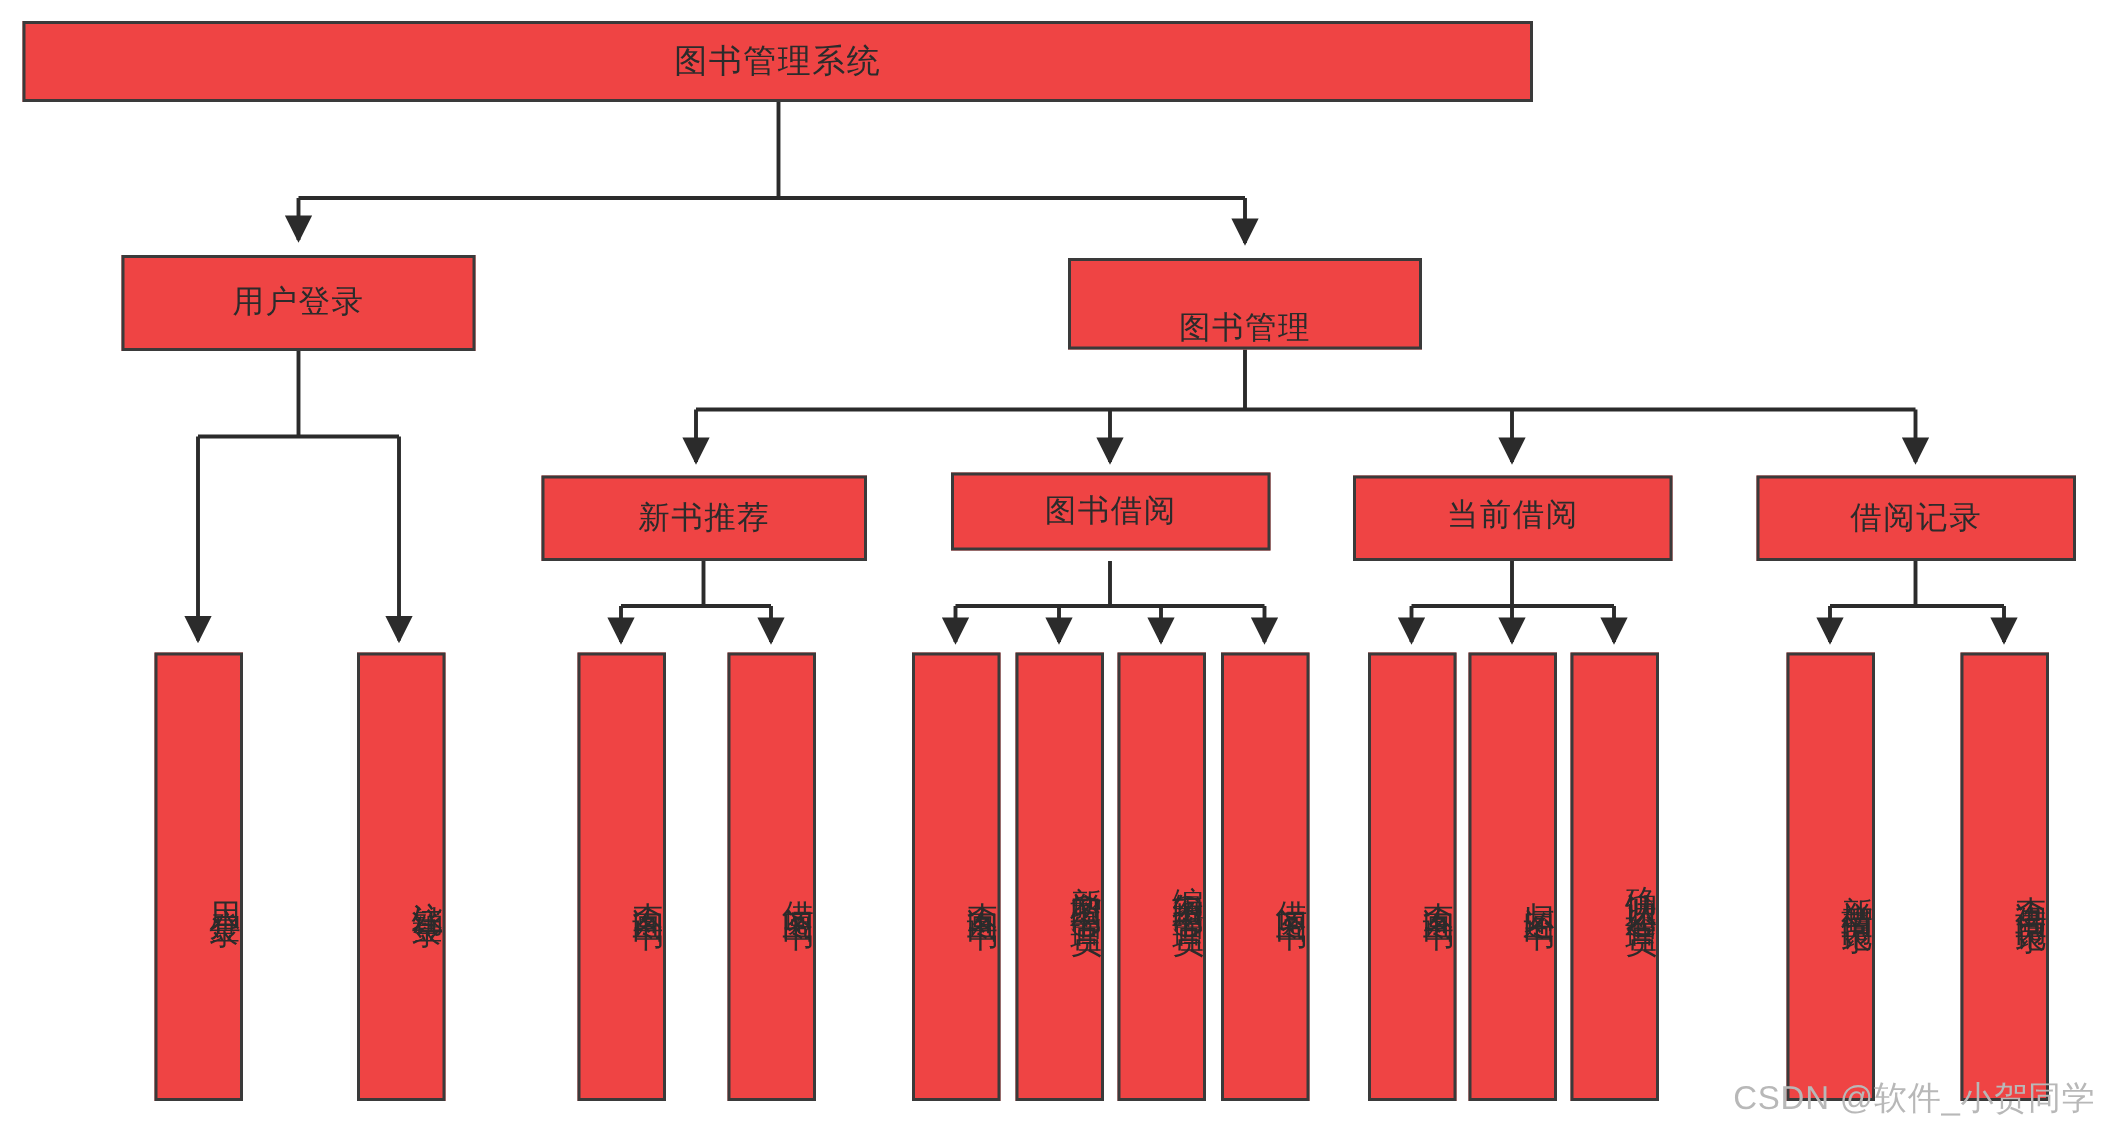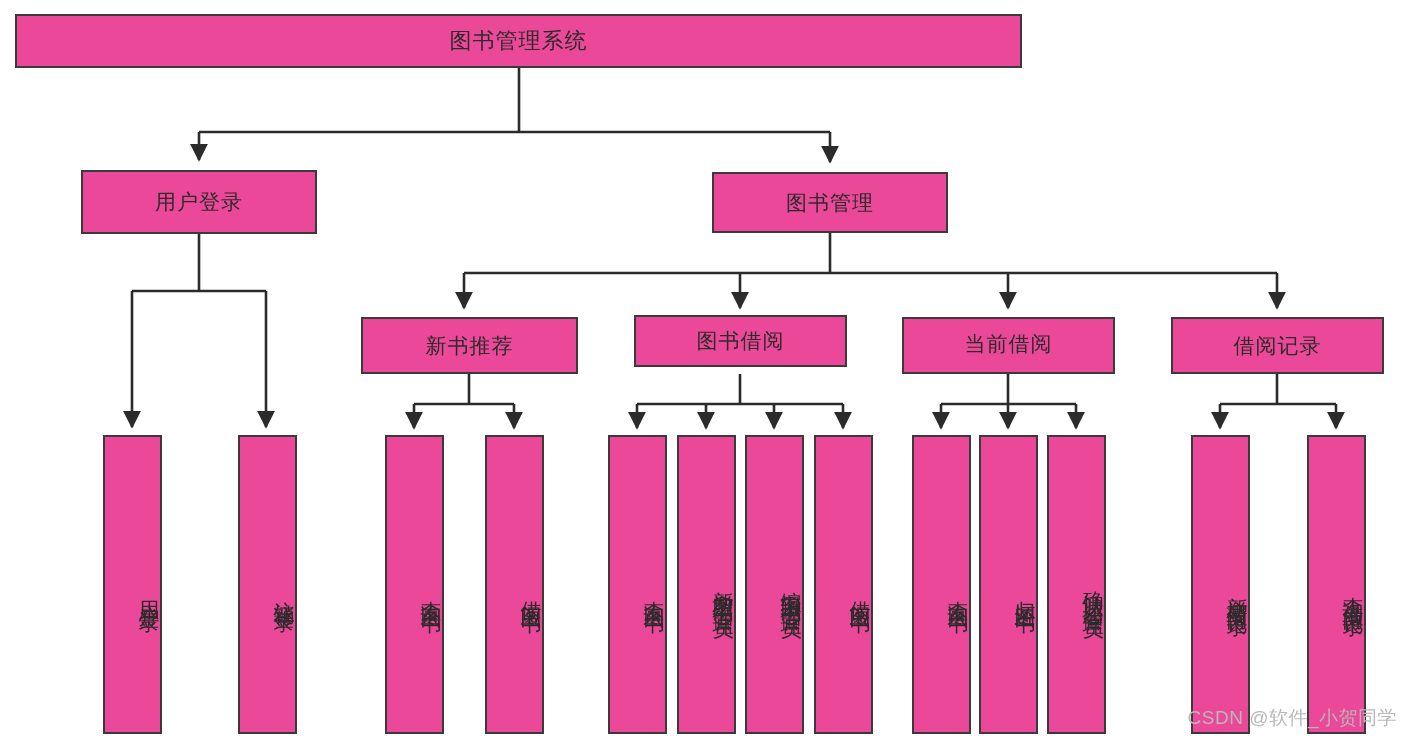--- a/index.html
+++ b/index.html
@@ -22,21 +22,21 @@
     left: 0;
     top: 0;
     width: 1405px;
     height: 747px;
     pointer-events: none;
   }
   .node {
     position: absolute;
     box-sizing: border-box;
     border: 2px solid #3a3a3a;
-    background: #ec4899;
+    background: #ef4444;
     display: flex;
     align-items: center;
     justify-content: center;
     color: #2b2b2b;
   }
   .node.horiz {
     font-size: 21px;
     letter-spacing: 1px;
     line-height: 1.2;
   }
@@ -55,22 +55,22 @@
   }
   .node.vert .vtext {
     writing-mode: vertical-rl;
     text-orientation: upright;
     display: block;
     white-space: normal;
   }
   .watermark {
     position: absolute;
     right: 8px;
-    bottom: 16px;
-    font-size: 19px;
+    bottom: 0;
+    font-size: 22px;
     color: #b8b8b8;
     letter-spacing: 0.5px;
     white-space: nowrap;
   }
 </style>
 </head>
 <body>
 
 <div id="canvas">
 
@@ -125,21 +125,21 @@
     </g>
   </svg>
 
   <div class="node horiz root" style="left:15px; top:14px; width:1007px; height:54px;">
     <span>图书管理系统</span>
   </div>
 
   <div class="node horiz" style="left:81px; top:170px; width:236px; height:64px;">
     <span>用户登录</span>
   </div>
-  <div class="node horiz" style="left:712px; top:172px; width:236px; height:61px;">
+  <div class="node horiz" style="left:712px; top:172px; width:236px; height:61px;align-items:flex-end;">
     <span>图书管理</span>
   </div>
 
   <div class="node horiz" style="left:361px; top:317px; width:217px; height:57px;align-items:center;">
     <span>新书推荐</span>
   </div>
   <div class="node horiz" style="left:634px; top:315px; width:213px; height:52px;">
     <span>图书借阅</span>
   </div>
   <div class="node horiz" style="left:902px; top:317px; width:213px; height:57px;font-family:Liberation Mono, monospace;">

